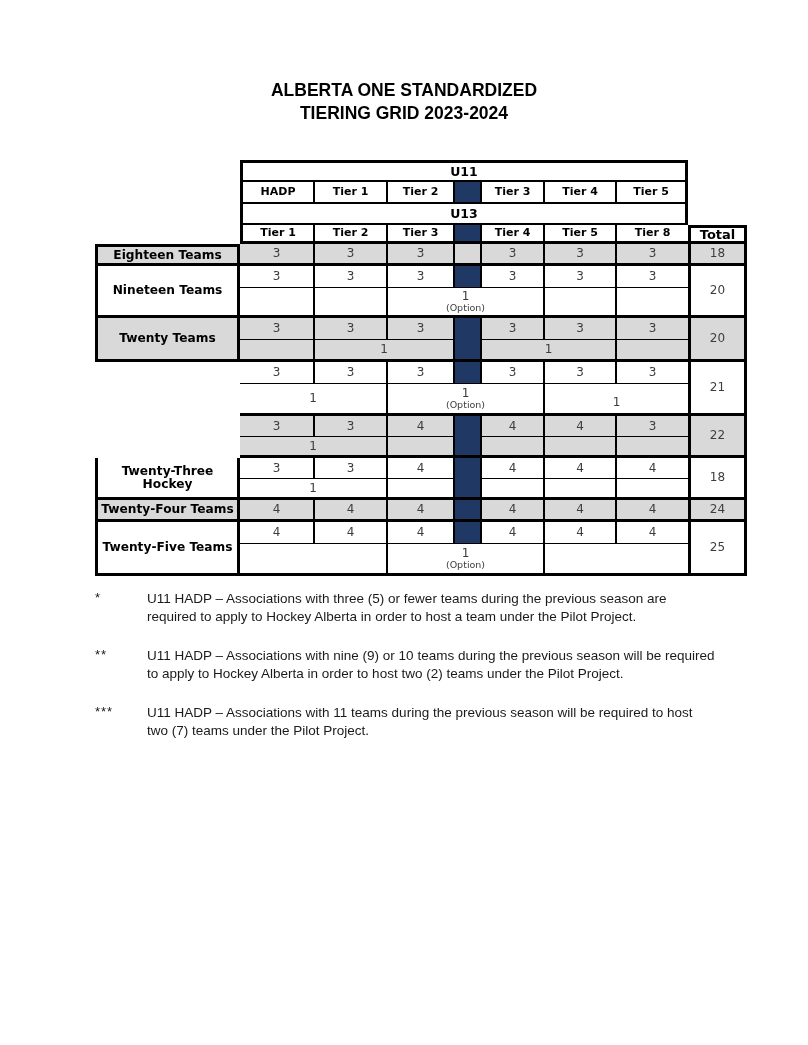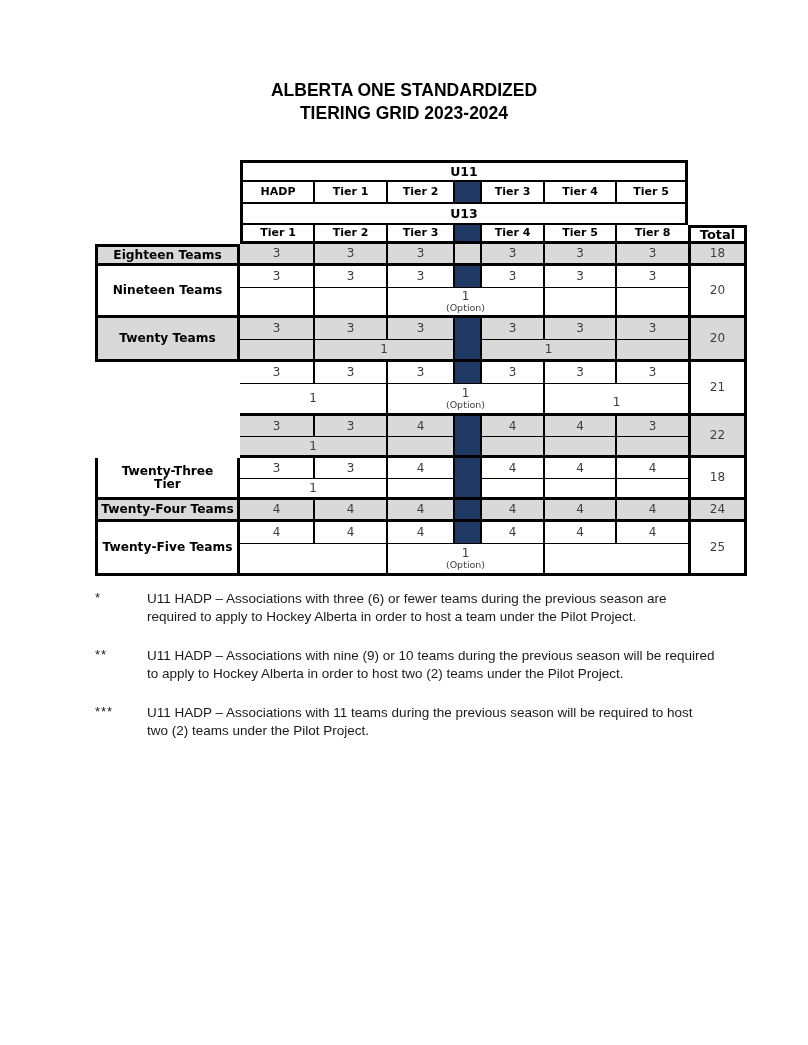--- a/index.html
+++ b/index.html
@@ -154,21 +154,21 @@
     <div class="c sh br2 bb3" style="grid-area:13/2/14/4">1</div>
     <div class="c sh br2 bb3" style="grid-area:13/4/14/5"></div>
     <div class="c dk br2 bb3" style="grid-area:13/5/14/6"></div>
     <div class="c sh br2 bb3" style="grid-area:13/6/14/7"></div>
     <div class="c sh br2 bb3" style="grid-area:13/7/14/8"></div>
     <div class="c sh bb3" style="grid-area:13/8/14/9"></div>
     <div class="c tot sh bl3 br3 bb3" style="grid-area:12/9/14/10">22</div>
 
     <div class="c lab bl3 br3 bb3" style="grid-area:14/1/16/2">
       <span>Twenty-Three</span>
-        <span>Tier</span>
+        <span>Hockey</span>
     </div>
     <div class="c br2 bb1" style="grid-area:14/2/15/3">3</div>
     <div class="c br2 bb1" style="grid-area:14/3/15/4">3</div>
     <div class="c br2 bb1" style="grid-area:14/4/15/5">4</div>
     <div class="c dk br2" style="grid-area:14/5/15/6"></div>
     <div class="c br2 bb1" style="grid-area:14/6/15/7">4</div>
     <div class="c br2 bb1" style="grid-area:14/7/15/8">4</div>
     <div class="c bb1" style="grid-area:14/8/15/9">4</div>
     <div class="c br2 bb3" style="grid-area:15/2/16/4">1</div>
     <div class="c br2 bb3" style="grid-area:15/4/16/5"></div>
@@ -208,25 +208,25 @@
       <span class="opt-lab">(Option)</span>
     </div>
     <div class="c bb3" style="grid-area:18/7/19/9"></div>
     <div class="c tot bl3 br3 bb3" style="grid-area:17/9/19/10">25</div>
 
   </div>
 
   <div class="notes">
     <div class="fn">
       <span class="fn-marker">*</span>
-      <div class="fn-text">U11 HADP – Associations with three (6) or fewer teams during the previous season are required to apply to Hockey Alberta in order to host a team under the Pilot Project.</div>
+      <div class="fn-text">U11 HADP – Associations with three (5) or fewer teams during the previous season are required to apply to Hockey Alberta in order to host a team under the Pilot Project.</div>
     </div>
     <div class="fn">
       <span class="fn-marker">**</span>
       <div class="fn-text">U11 HADP – Associations with nine (9) or 10 teams during the previous season will be required to apply to Hockey Alberta in order to host two (2) teams under the Pilot Project.</div>
     </div>
     <div class="fn">
       <span class="fn-marker">***</span>
-      <div class="fn-text">U11 HADP – Associations with 11 teams during the previous season will be required to host two (2) teams under the Pilot Project.</div>
+      <div class="fn-text">U11 HADP – Associations with 11 teams during the previous season will be required to host two (7) teams under the Pilot Project.</div>
     </div>
   </div>
 
 </div>
 
 </body></html>

